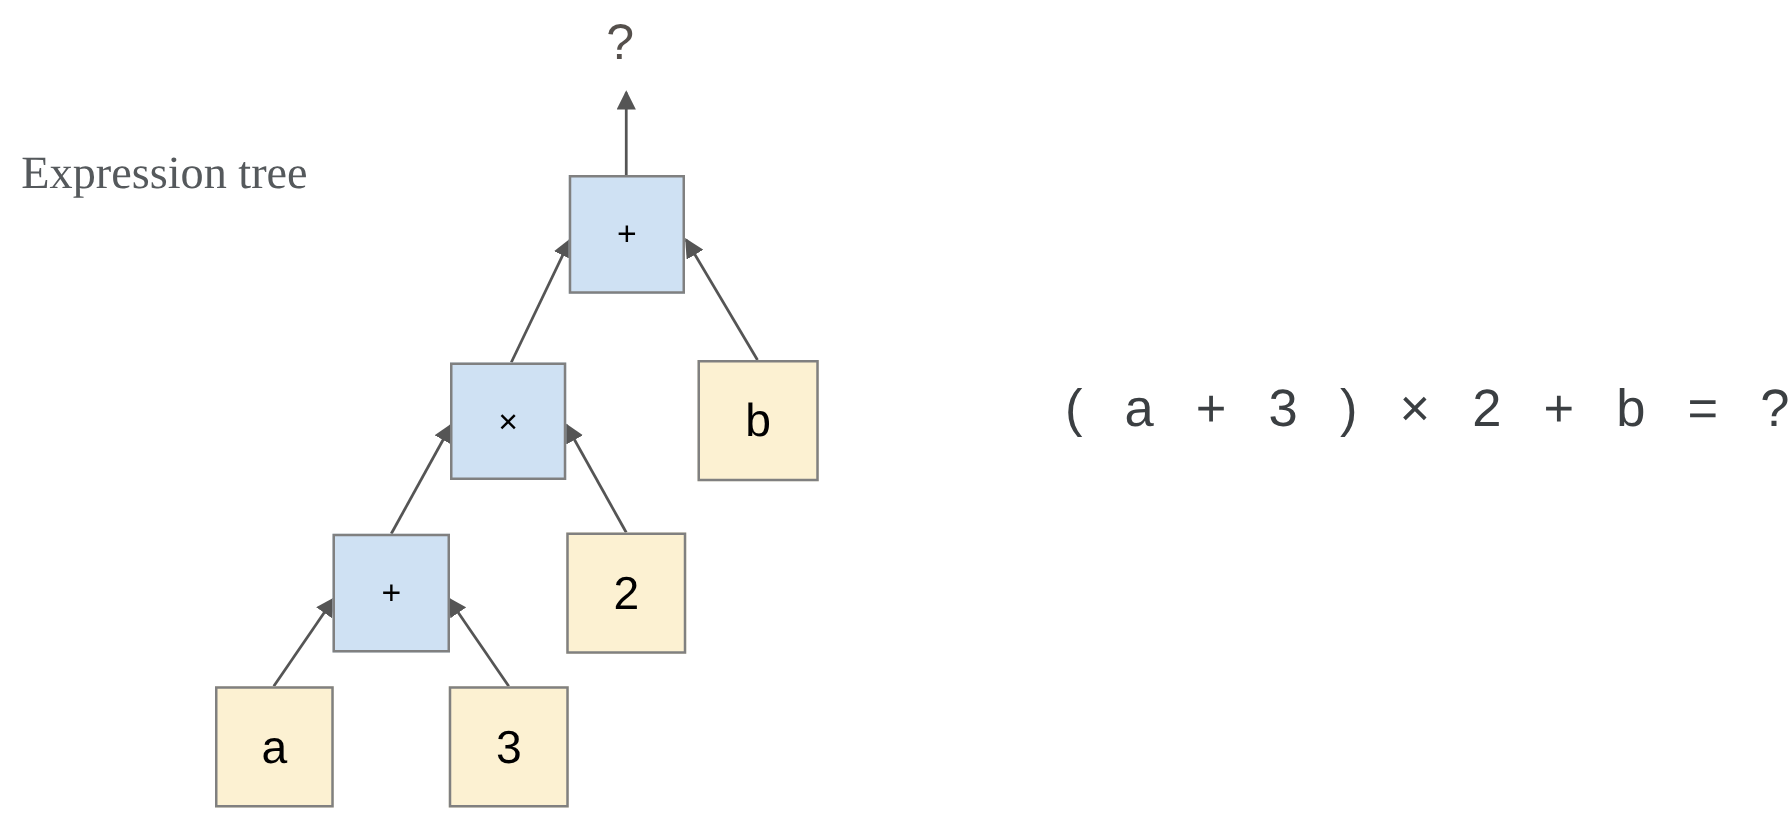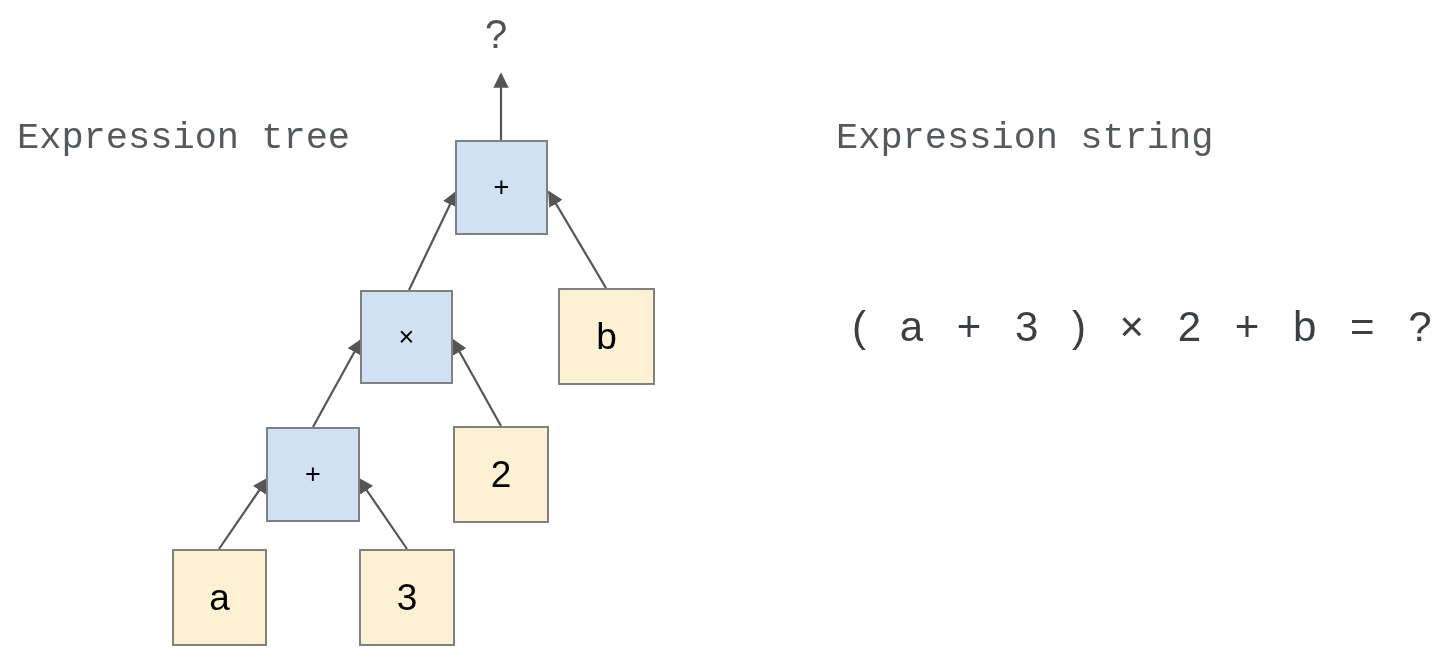--- a/index.html
+++ b/index.html
@@ -18,21 +18,21 @@
     position: absolute;
     left: 0;
     top: 0;
     width: 1432px;
     height: 663px;
   }
   .panel-label {
     position: absolute;
     color: #55595c;
     font-size: 37px;
-    font-family: Liberation Mono, monospace;
+    font-family: Liberation Serif, serif;
     white-space: nowrap;
     line-height: 1;
   }
   #label-tree { left: 17px; top: 120px; }
   #label-string { left: 836px; top: 120px; }
 
   .expr-string {
     position: absolute;
     left: 852px;
     top: 306px;
@@ -91,21 +91,20 @@
     pointer-events: none;
   }
 </style>
 </head>
 <body>
 
 <div id="canvas">
 
   <div class="panel-label" id="label-tree">Expression tree</div>
 
-  <div class="panel-label" id="label-string">Expression string</div>
 
   <div class="expr-string">( a + 3 ) × 2 + b = ?</div>
 
   <div class="qmark">?</div>
 
   <svg class="edges" viewBox="0 0 1432 663" xmlns="http://www.w3.org/2000/svg">
     <defs>
       <marker id="arrowhead" markerWidth="7" markerHeight="7" refX="6.2" refY="3.5" orient="auto" markerUnits="strokeWidth">
         <path d="M0,0 L7,3.5 L0,7 z" fill="#555555"></path>
       </marker>

